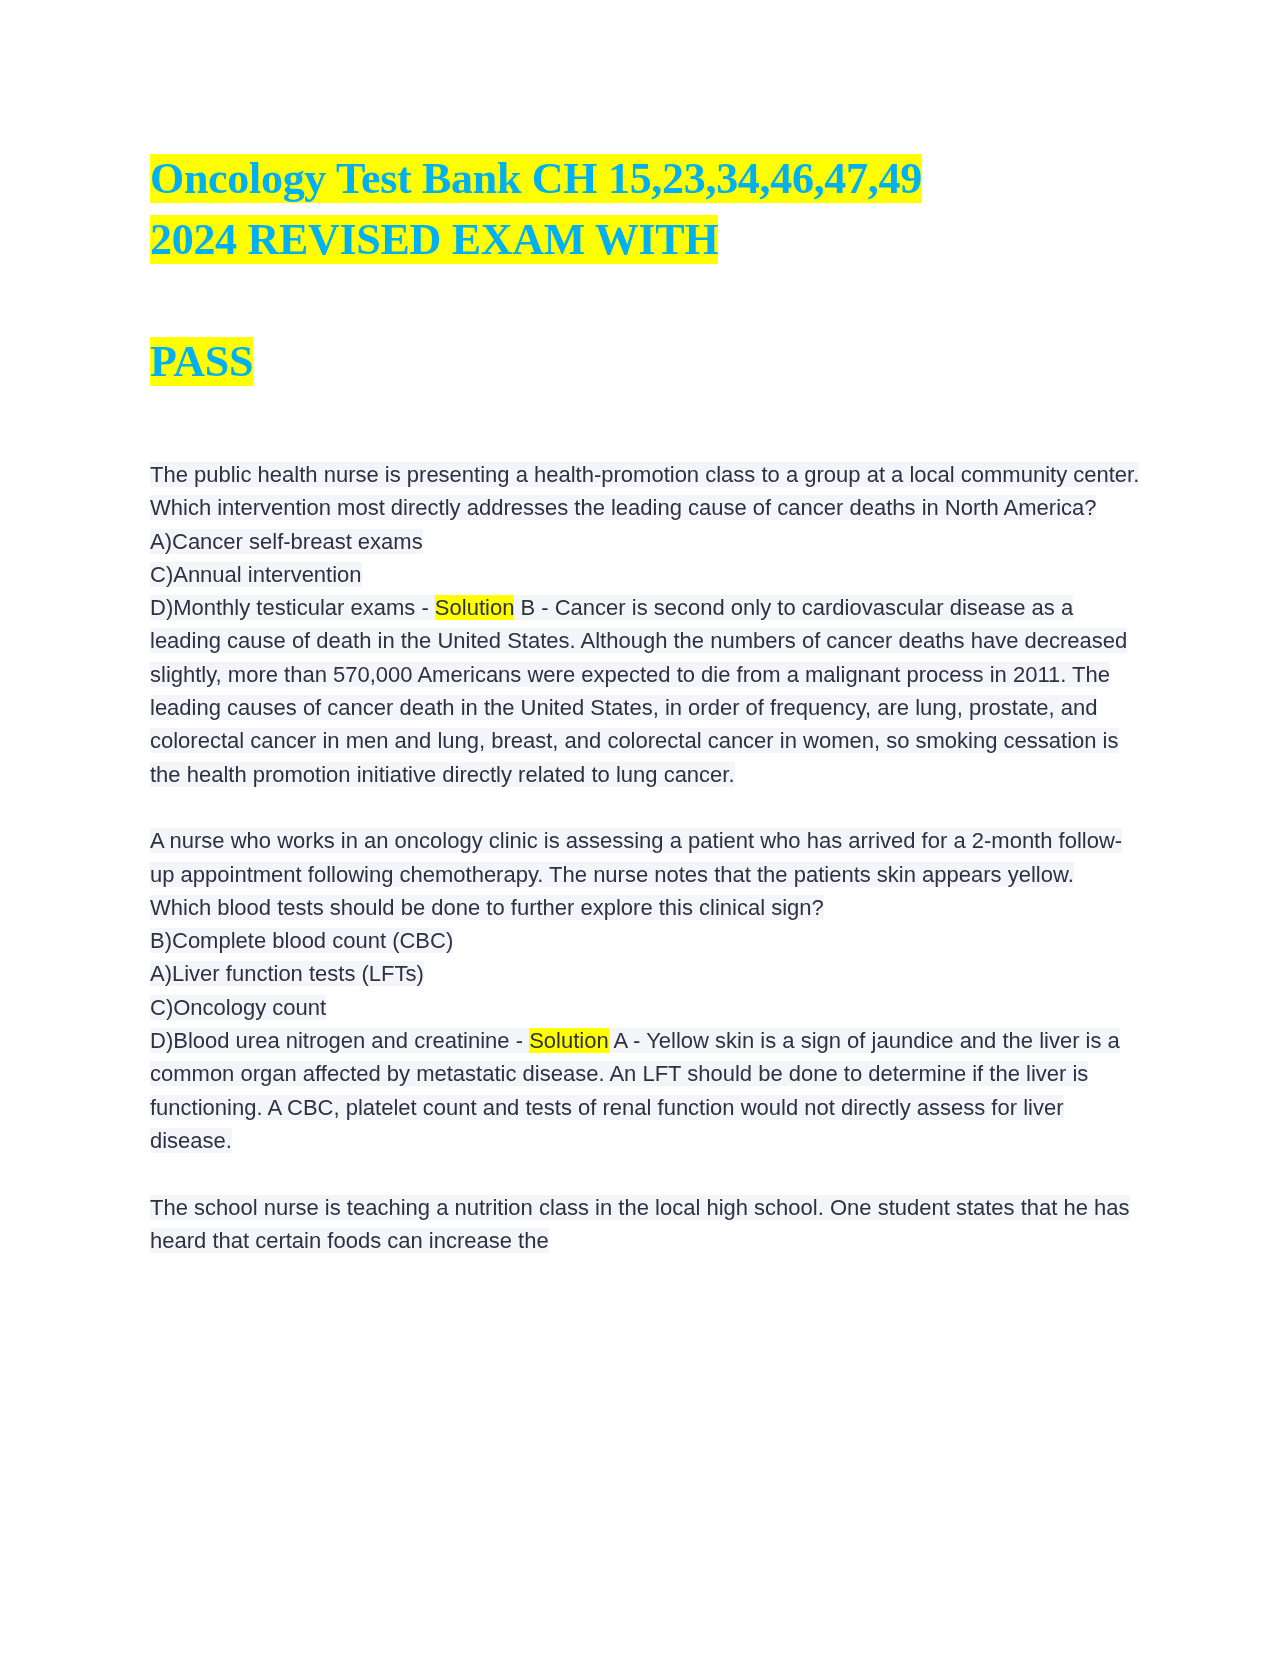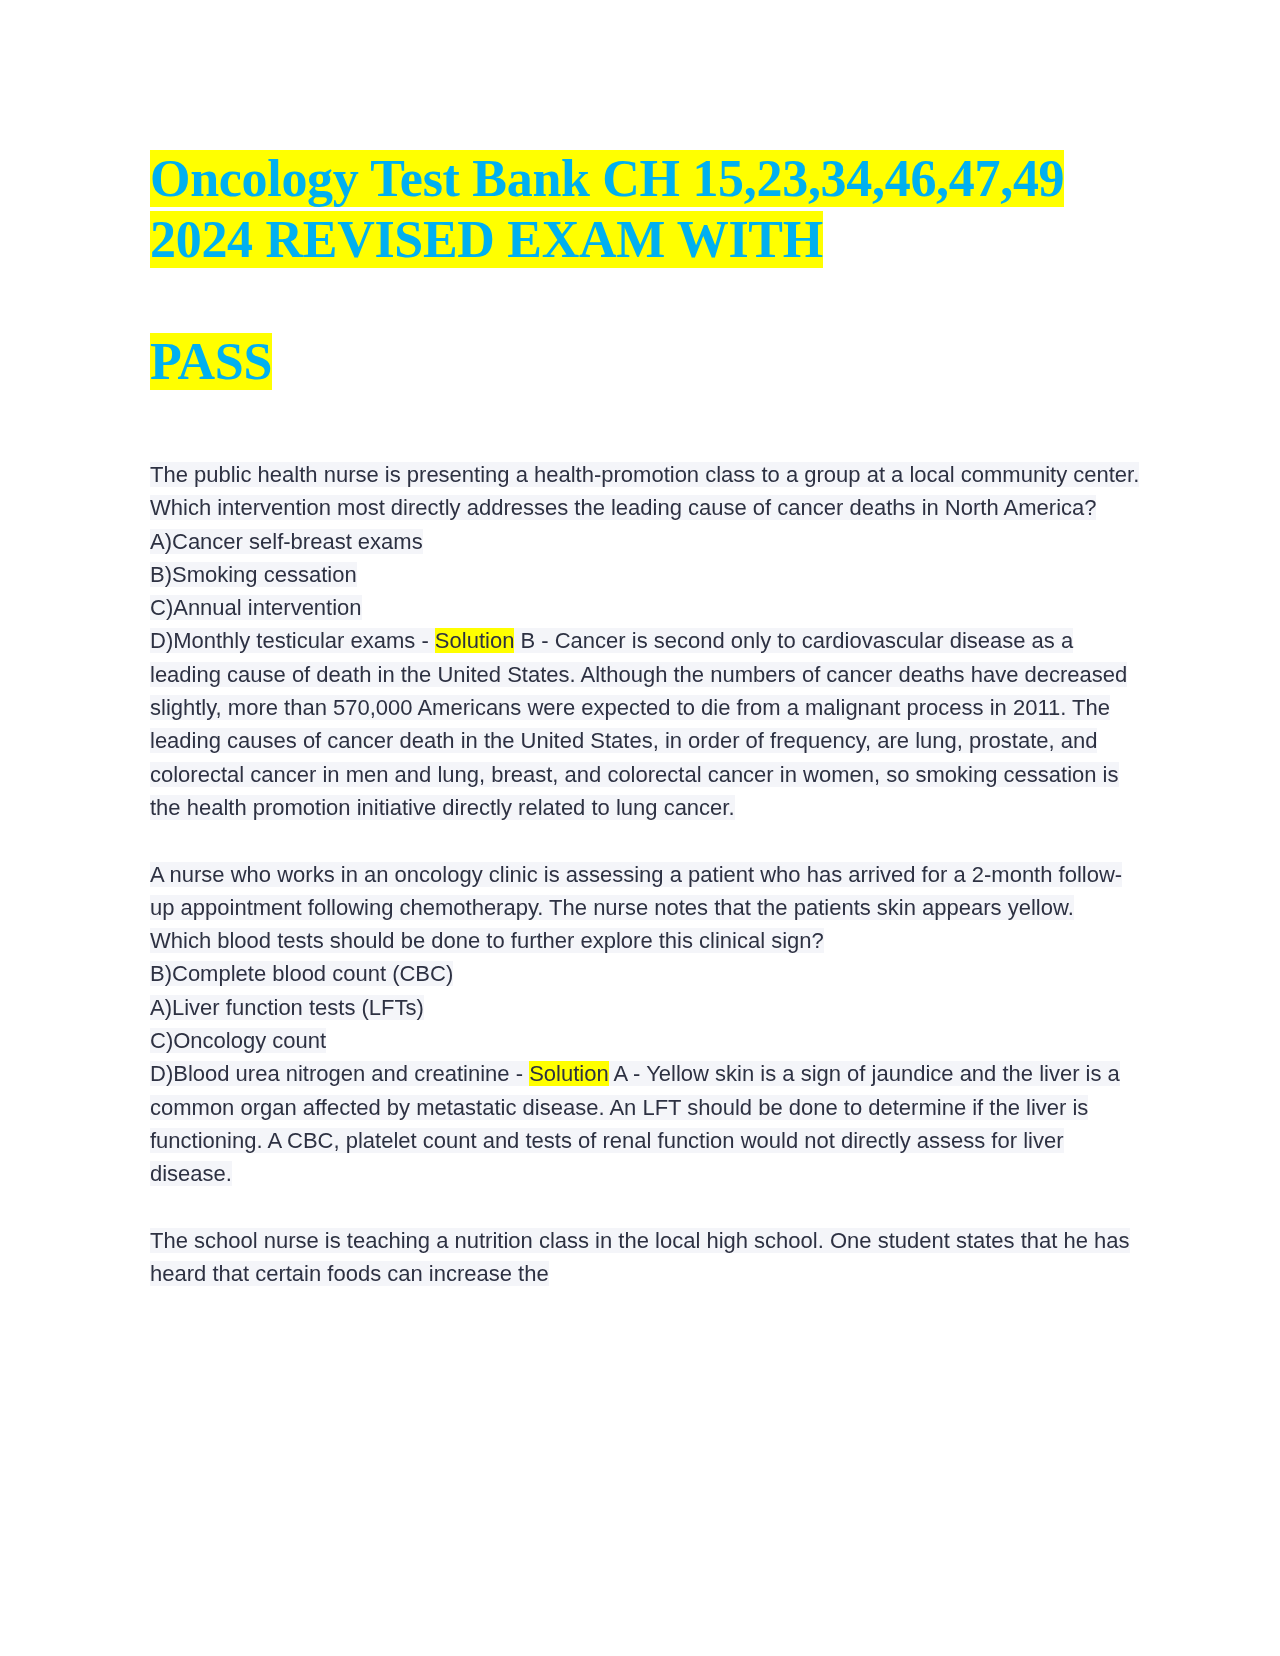--- a/index.html
+++ b/index.html
@@ -15,21 +15,21 @@
   }
   .page {
     position: absolute;
     left: 150px;
     top: 148px;
     width: 990px;
   }
   .title {
     font-family: "Liberation Serif", "DejaVu Serif", serif;
     font-weight: bold;
-    font-size: 52px;
+    font-size: 44px;
     line-height: 61px;
     color: #00b0f0;
     margin: 0 0 66px 0;
     letter-spacing: -0.3px;
   }
   .title span {
     background: #ffff00;
     box-decoration-break: clone;
     -webkit-box-decoration-break: clone;
   }
@@ -61,21 +61,20 @@
   <h1 class="title">
     <span>Oncology Test Bank CH 15,23,34,46,47,49</span><br>
     <span>2024 REVISED EXAM WITH</span><br>
     <br>
     <span>PASS</span>
   </h1>
 
   <div class="qblock">
     <span class="line"><span class="hl">The public health nurse is presenting a health-promotion class to a group at a local community center. Which intervention most directly addresses the leading cause of cancer deaths in North America?</span></span>
     <span class="line"><span>A)Cancer self-breast exams</span></span>
-    <span class="line"><span>B)Smoking cessation</span></span>
     <span class="line"><span>C)Annual intervention</span></span>
     <span class="line"><span class="hl"><span>D)Monthly testicular exams - </span><span class="sol">Solution</span><span> B - Cancer is second only to cardiovascular disease as a leading cause of death in the United States. Although the numbers of cancer deaths have decreased slightly, more than 570,000 Americans were expected to die from a malignant process in 2011. The leading causes of cancer death in the United States, in order of frequency, are lung, prostate, and colorectal cancer in men and lung, breast, and colorectal cancer in women, so smoking cessation is the health promotion initiative directly related to lung cancer.</span></span></span>
   </div>
 
   <div class="qblock">
     <span class="line"><span class="hl">A nurse who works in an oncology clinic is assessing a patient who has arrived for a 2-month follow-up appointment following chemotherapy. The nurse notes that the patients skin appears yellow. Which blood tests should be done to further explore this clinical sign?</span></span>
     <span class="line"><span>B)Complete blood count (CBC)</span></span>
     <span class="line"><span>A)Liver function tests (LFTs)</span></span>
     <span class="line"><span>C)Oncology count</span></span>
     <span class="line"><span class="hl"><span>D)Blood urea nitrogen and creatinine - </span><span class="sol">Solution</span><span> A - Yellow skin is a sign of jaundice and the liver is a common organ affected by metastatic disease. An LFT should be done to determine if the liver is functioning. A CBC, platelet count and tests of renal function would not directly assess for liver disease.</span></span></span>

